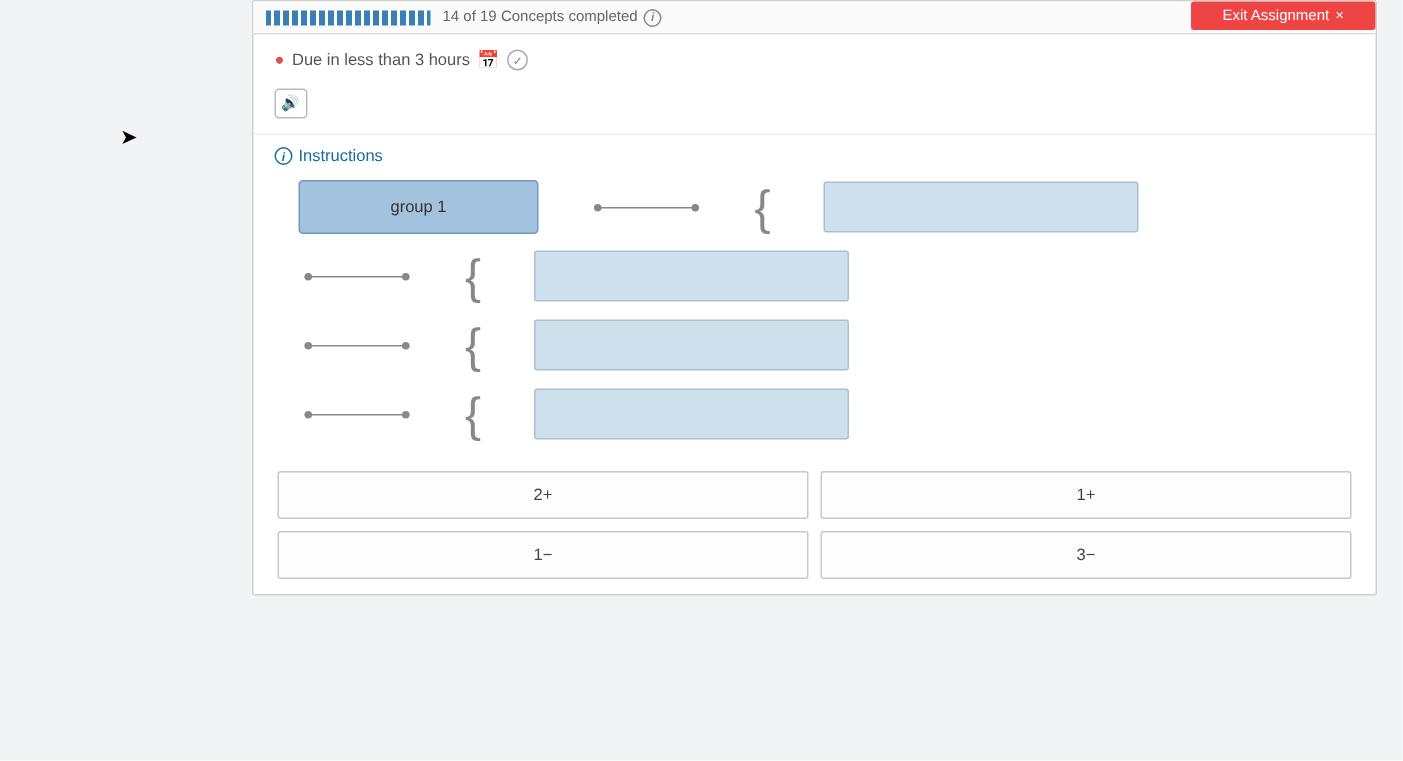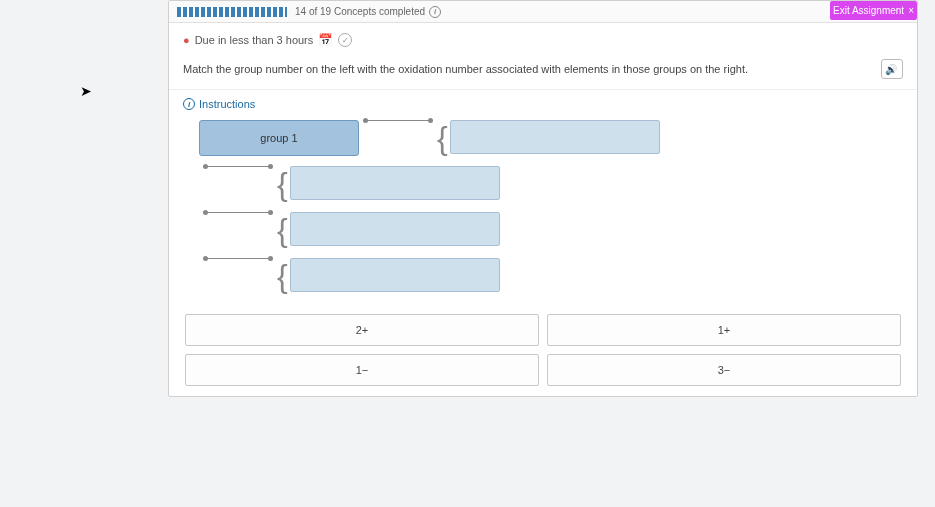--- a/index.html
+++ b/index.html
@@ -96,22 +96,23 @@
   width:12px; height:12px; border:1px solid #888; border-radius:50%;
   display:inline-flex; align-items:center; justify-content:center;
   font-size:8px; color:#888; font-style: italic; font-weight:bold;
   margin-left:4px;
 }
 .match-area {
   padding: 6px 30px 6px 30px;
 }
 .row {
   display: flex;
-  align-items: flex-start;
+  align-items: center;
   margin-bottom: 10px;
+  gap: 33px;
 }
 .left-card {
   width: 160px;
   height: 36px;
   background: #a3c2dd;
   border: 1px solid #6c9ac0;
   border-radius: 3px;
   display:flex; align-items:center; justify-content:center;
   font-size: 11px;
   color: #333;
@@ -153,24 +154,24 @@
   border: 1px solid #c8c8c8;
   border-radius: 2px;
   display:flex; align-items:center; justify-content:center;
   font-size: 11px;
   color: #444;
 }
 .exit-btn {
   position: absolute;
   top: 0px;
   right: 0px;
-  background: #d946ef;
+  background: #ef4444;
   color: #fff;
   font-size: 10px;
-  padding: 4px 3px;
+  padding: 4px 21px;
   border-radius: 2px;
   display:flex; align-items:center; gap:4px;
 }
 .topframe {
   position: relative;
   height: 0;
 }
 </style>
 </head>
 <body>
@@ -194,21 +195,20 @@
   <div class="header">
     <div class="due">
       <span class="clock">●</span>
       <span>Due in less than 3 hours</span>
       <span class="cal">📅</span>
       <span class="check-small">✓</span>
     </div>
   </div>
 
   <div class="prompt">
-    <span>Match the group number on the left with the oxidation number associated with elements in those groups on the right.</span>
     <span class="sound-btn">🔊</span>
   </div>
 
   <div class="instructions">
     <span class="info-icon">i</span>
     <span>Instructions</span>
   </div>
 
   <div class="match-area">
     <div class="row">

